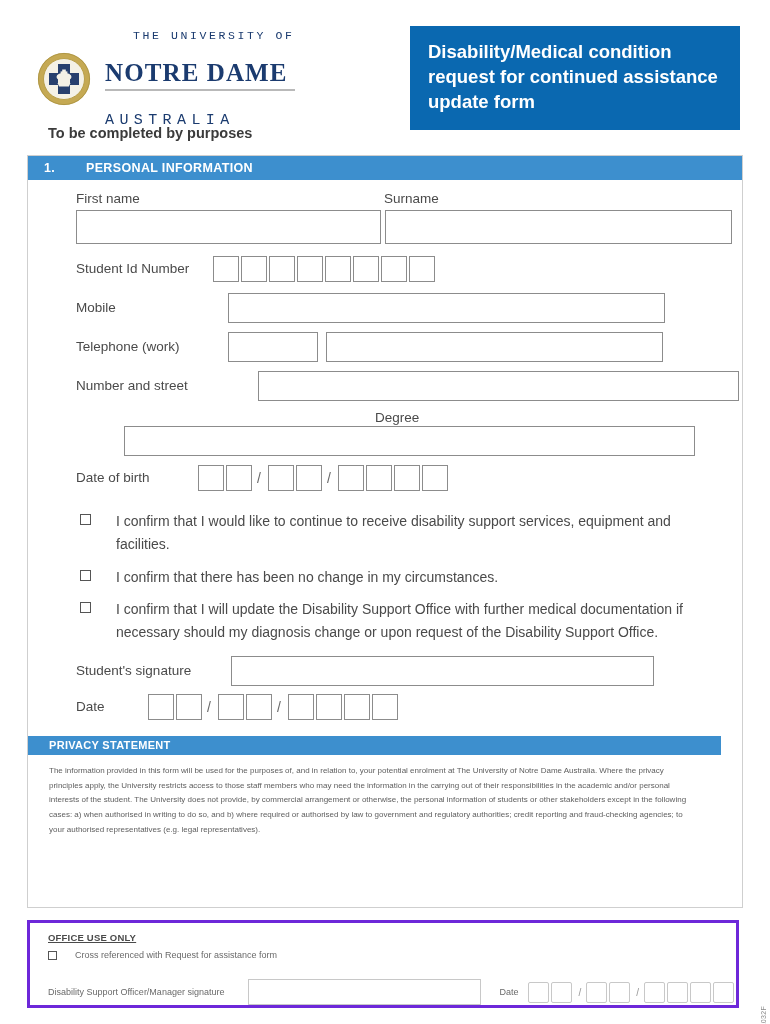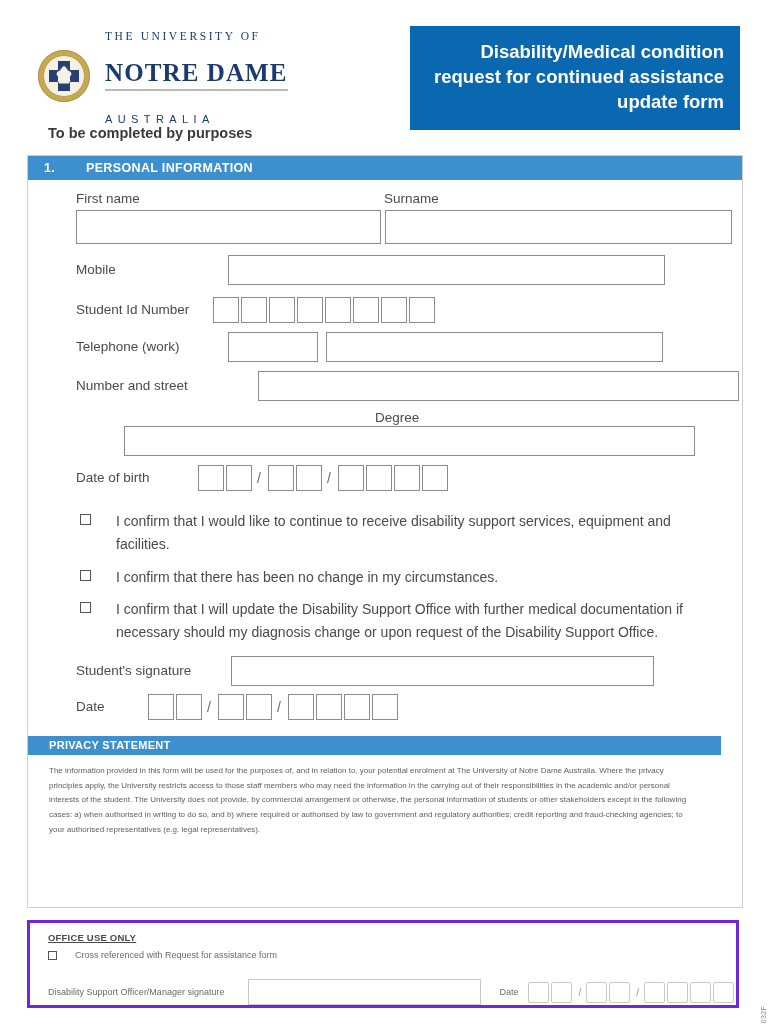--- a/index.html
+++ b/index.html
@@ -44,60 +44,60 @@
     position: relative;
   }
 
   .logo-text {
     padding-top: 2px;
   }
   .logo-line1 {
     font-size: 11.5px;
     letter-spacing: 2.6px;
     color: #1b3b6f;
-    font-family: Liberation Serif, serif;
+    font-family: Liberation Mono, monospace;
     line-height: 1.1;
+    margin-left: 28px;
   }
   .logo-line2 {
     font-size: 25px;
     letter-spacing: 1.1px;
     color: #1b3b6f;
     font-family: "Liberation Serif", serif;
     font-weight: 700;
     line-height: 1.12;
     margin-top: 16px;
   }
   .logo-rule {
     height: 2px;
     background: #b9b9b9;
     margin: 2px 0 2px 0;
     width: 100%;
   }
   .logo-line3 {
-    font-size: 11px;
+    font-size: 15px;
     letter-spacing: 5.4px;
     color: #1b3b6f;
-    font-family: Liberation Sans, sans-serif;
+    font-family: Liberation Mono, monospace;
     line-height: 1.1;
     margin-top: 22px;
   }
 
   .title-block {
     position: absolute;
     left: 410px;
     top: 26px;
     width: 330px;
     height: 104px;
     background: #0a68b0;
     color: #ffffff;
     padding: 13px 16px 0 18px;
     font-size: 18.5px;
     line-height: 1.36;
     font-weight: bold;
-    text-align: right;
   }
 
   
   .to-be-completed {
     position: absolute;
     left: 48px;
     top: 125px;
     font-size: 14.5px;
     color: #3b3b3b;
     font-weight: bold;
@@ -383,37 +383,37 @@
 
       <div class="names-labels">
         <div class="lbl a">First name</div>
         <div class="lbl">Surname</div>
       </div>
       <div class="names-boxes">
         <div class="bx first"></div>
         <div class="bx surname"></div>
       </div>
 
+      <div class="row r-sid">
+        <div class="lbl">Student Id Number</div>
+        <div class="cellgroup">
+          <div class="cell"></div>
+          <div class="cell"></div>
+          <div class="cell"></div>
+          <div class="cell"></div>
+          <div class="cell"></div>
+          <div class="cell"></div>
+          <div class="cell"></div>
+          <div class="cell last"></div>
+        </div>
+      </div>
+
       <div class="row r-mobile">
         <div class="lbl">Mobile</div>
         <div class="bx"></div>
-      </div>
-
-      <div class="row r-sid">
-        <div class="lbl">Student Id Number</div>
-        <div class="cellgroup">
-          <div class="cell"></div>
-          <div class="cell"></div>
-          <div class="cell"></div>
-          <div class="cell"></div>
-          <div class="cell"></div>
-          <div class="cell"></div>
-          <div class="cell"></div>
-          <div class="cell last"></div>
-        </div>
       </div>
 
 
       <div class="row r-tel">
         <div class="lbl">Telephone (work)</div>
         <div class="bx area"></div>
         <div class="bx main"></div>
       </div>
 
       <div class="row r-street">

